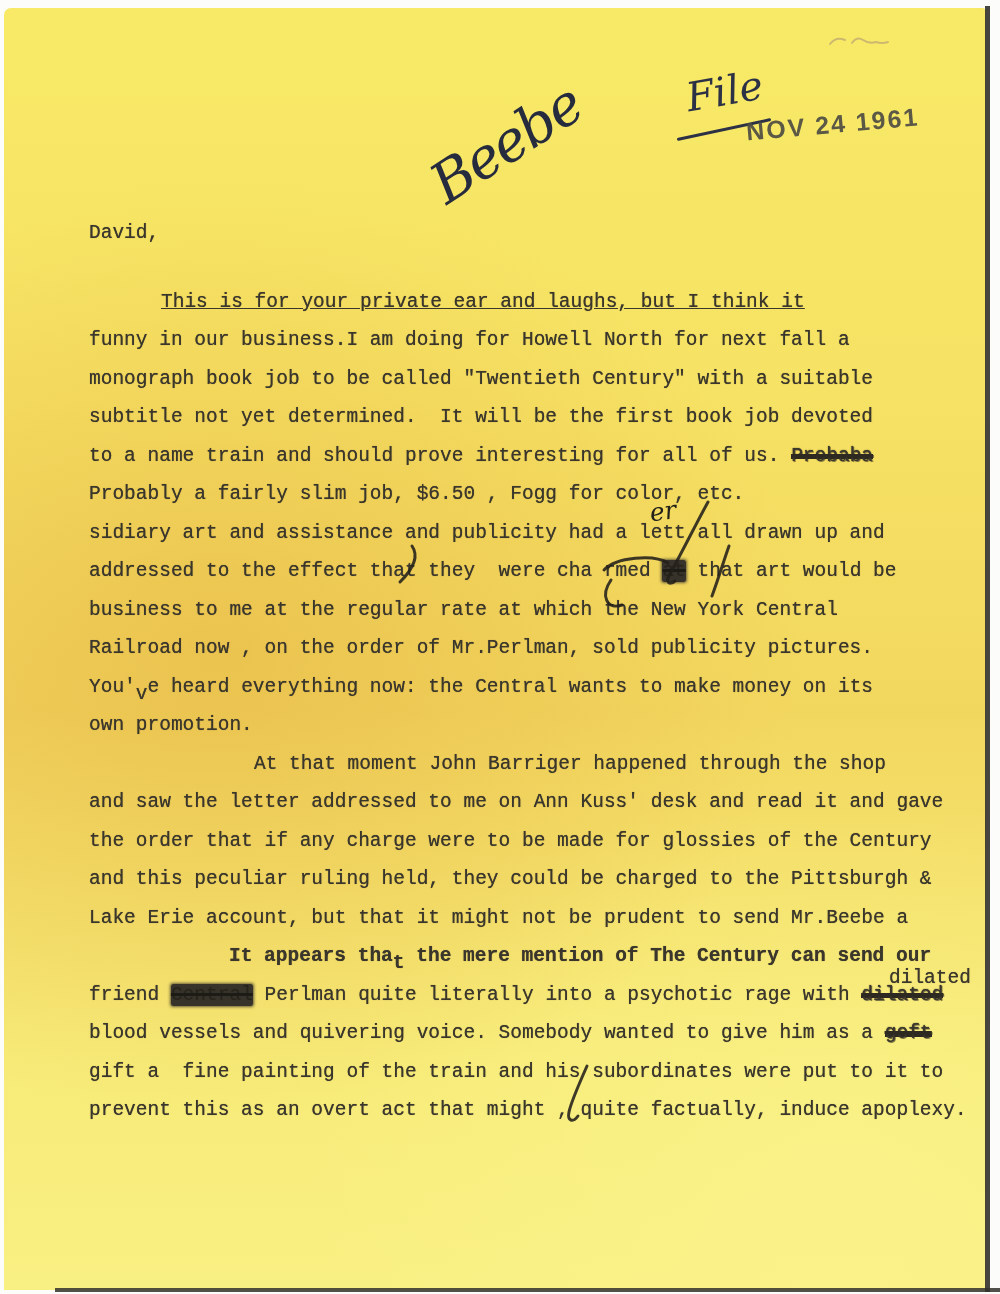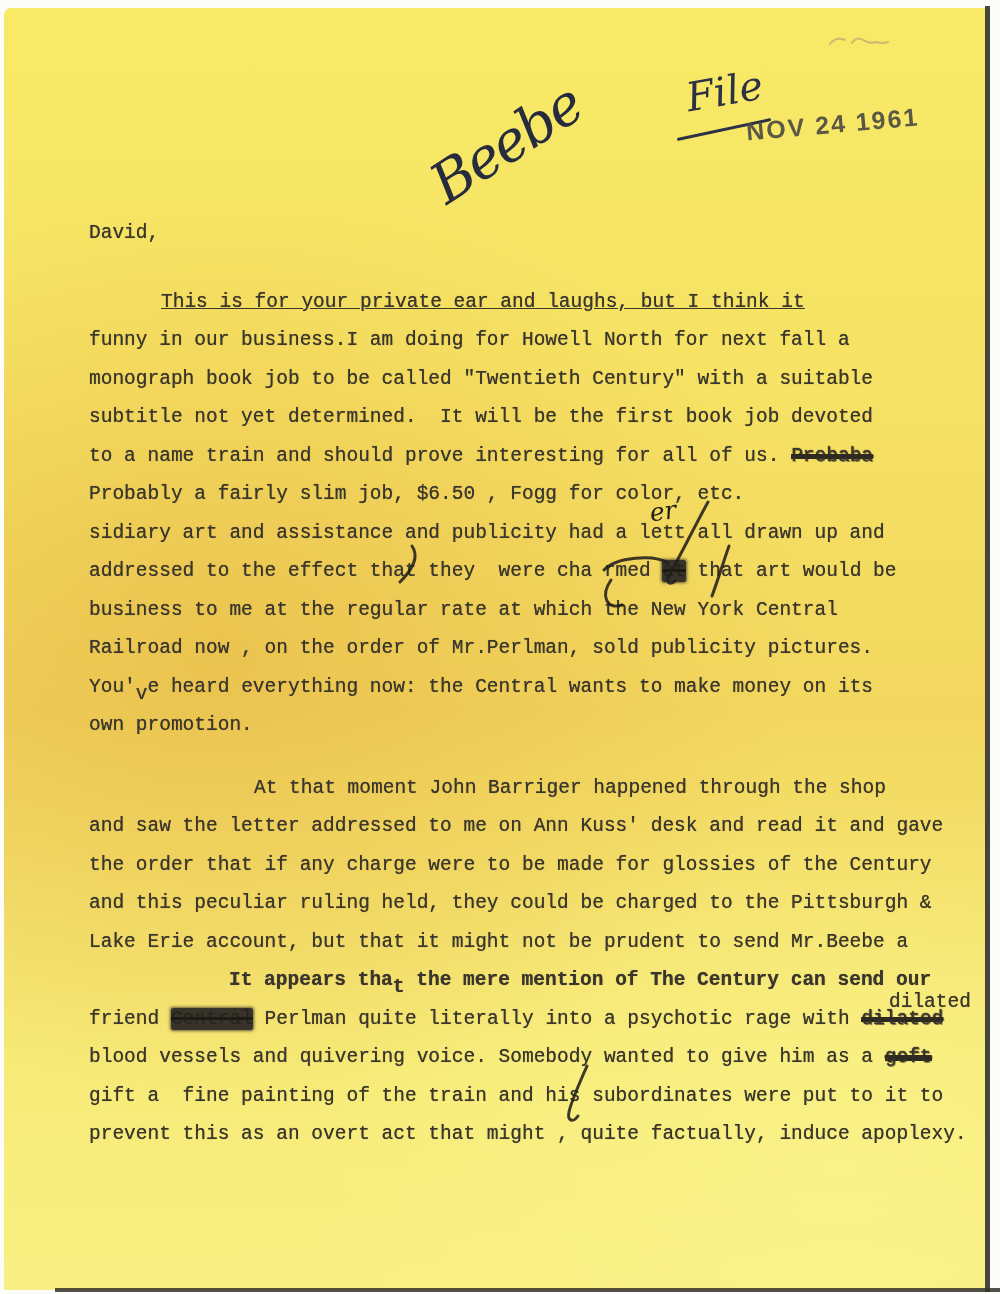--- a/index.html
+++ b/index.html
@@ -102,21 +102,21 @@
       <div class="line"><span>monograph book job to be called "Twentieth Century" with a suitable</span></div>
       <div class="line"><span>subtitle not yet determined.  It will be the first book job devoted</span></div>
       <div class="line"><span>to a name train and should prove interesting for all of us. </span><span class="struck">Probaba</span></div>
       <div class="line"><span>Probably a fairly slim job, $6.50 , Fogg for color, etc.</span></div>
       <div class="line"><span>sidiary art and assistance and publicity had a lett all drawn up and</span></div>
       <div class="line"><span>addressed to the effect that they  were cha rmed </span><span class="blackout">at</span><span> that art would be</span></div>
       <div class="line"><span>business to me at the regular rate at which the New York Central</span></div>
       <div class="line"><span>Railroad now , on the order of Mr.Perlman, sold publicity pictures.</span></div>
       <div class="line"><span>You'</span><span class="subchar">v</span><span>e heard everything now: the Central wants to make money on its</span></div>
       <div class="line"><span>own promotion.</span></div>
-      <div class="line" style="padding-left: 165px; margin-top: 24px;"><span>At that moment John Barriger happened through the shop</span></div>
+      <div class="line" style="padding-left: 165px; margin-top: 0;"><span>At that moment John Barriger happened through the shop</span></div>
       <div class="line"><span>and saw the letter addressed to me on Ann Kuss' desk and read it and gave</span></div>
       <div class="line"><span>the order that if any charge were to be made for glossies of the Century</span></div>
       <div class="line"><span>and this peculiar ruling held, they could be charged to the Pittsburgh &amp;</span></div>
       <div class="line"><span>Lake Erie account, but that it might not be prudent to send Mr.Beebe a</span></div>
       <div class="line" style="padding-left: 140px; font-weight: bold;"><span>It appears tha</span><span class="subchar">t</span><span> the mere mention of The Century can send our</span></div>
       <div class="line"><span>friend </span><span class="blackout">Central</span><span> Perlman quite literally into a psychotic rage with </span><span class="struck">dilated</span><span class="raised" style="left: 800px; top: -17px;">dilated</span></div>
       <div class="line"><span>blood vessels and quivering voice. Somebody wanted to give him as a </span><span class="struck">goft</span></div>
       <div class="line"><span>gift a  fine painting of the train and his subordinates were put to it to</span></div>
       <div class="line"><span>prevent this as an overt act that might , quite factually, induce apoplexy.</span></div>
     </div>

